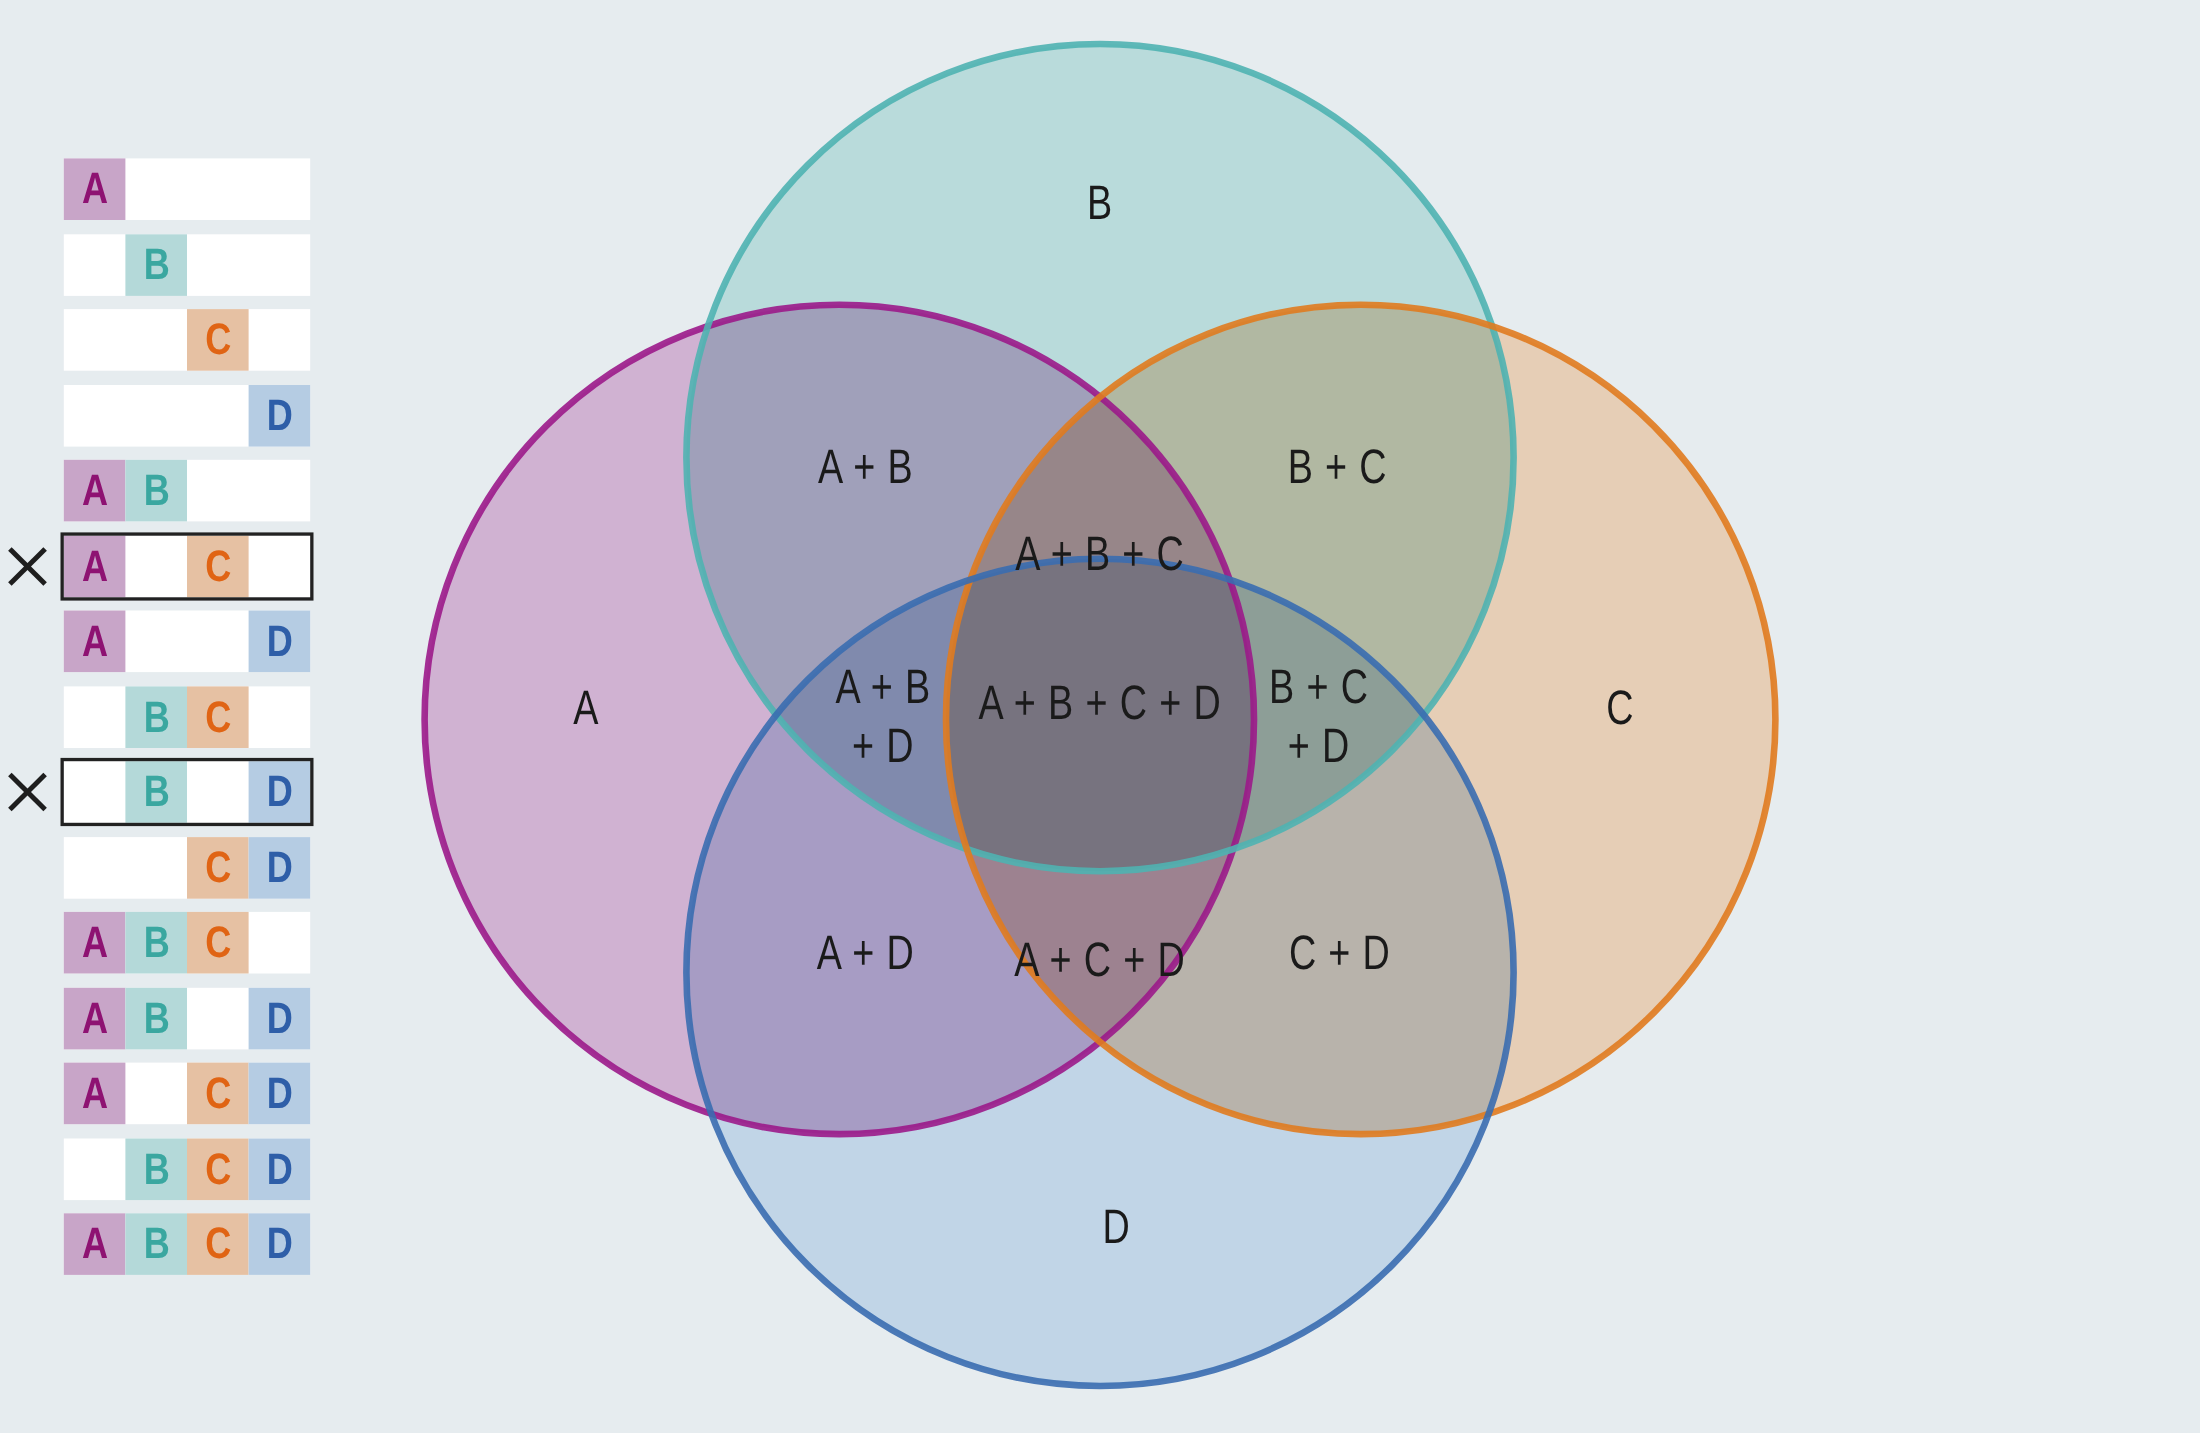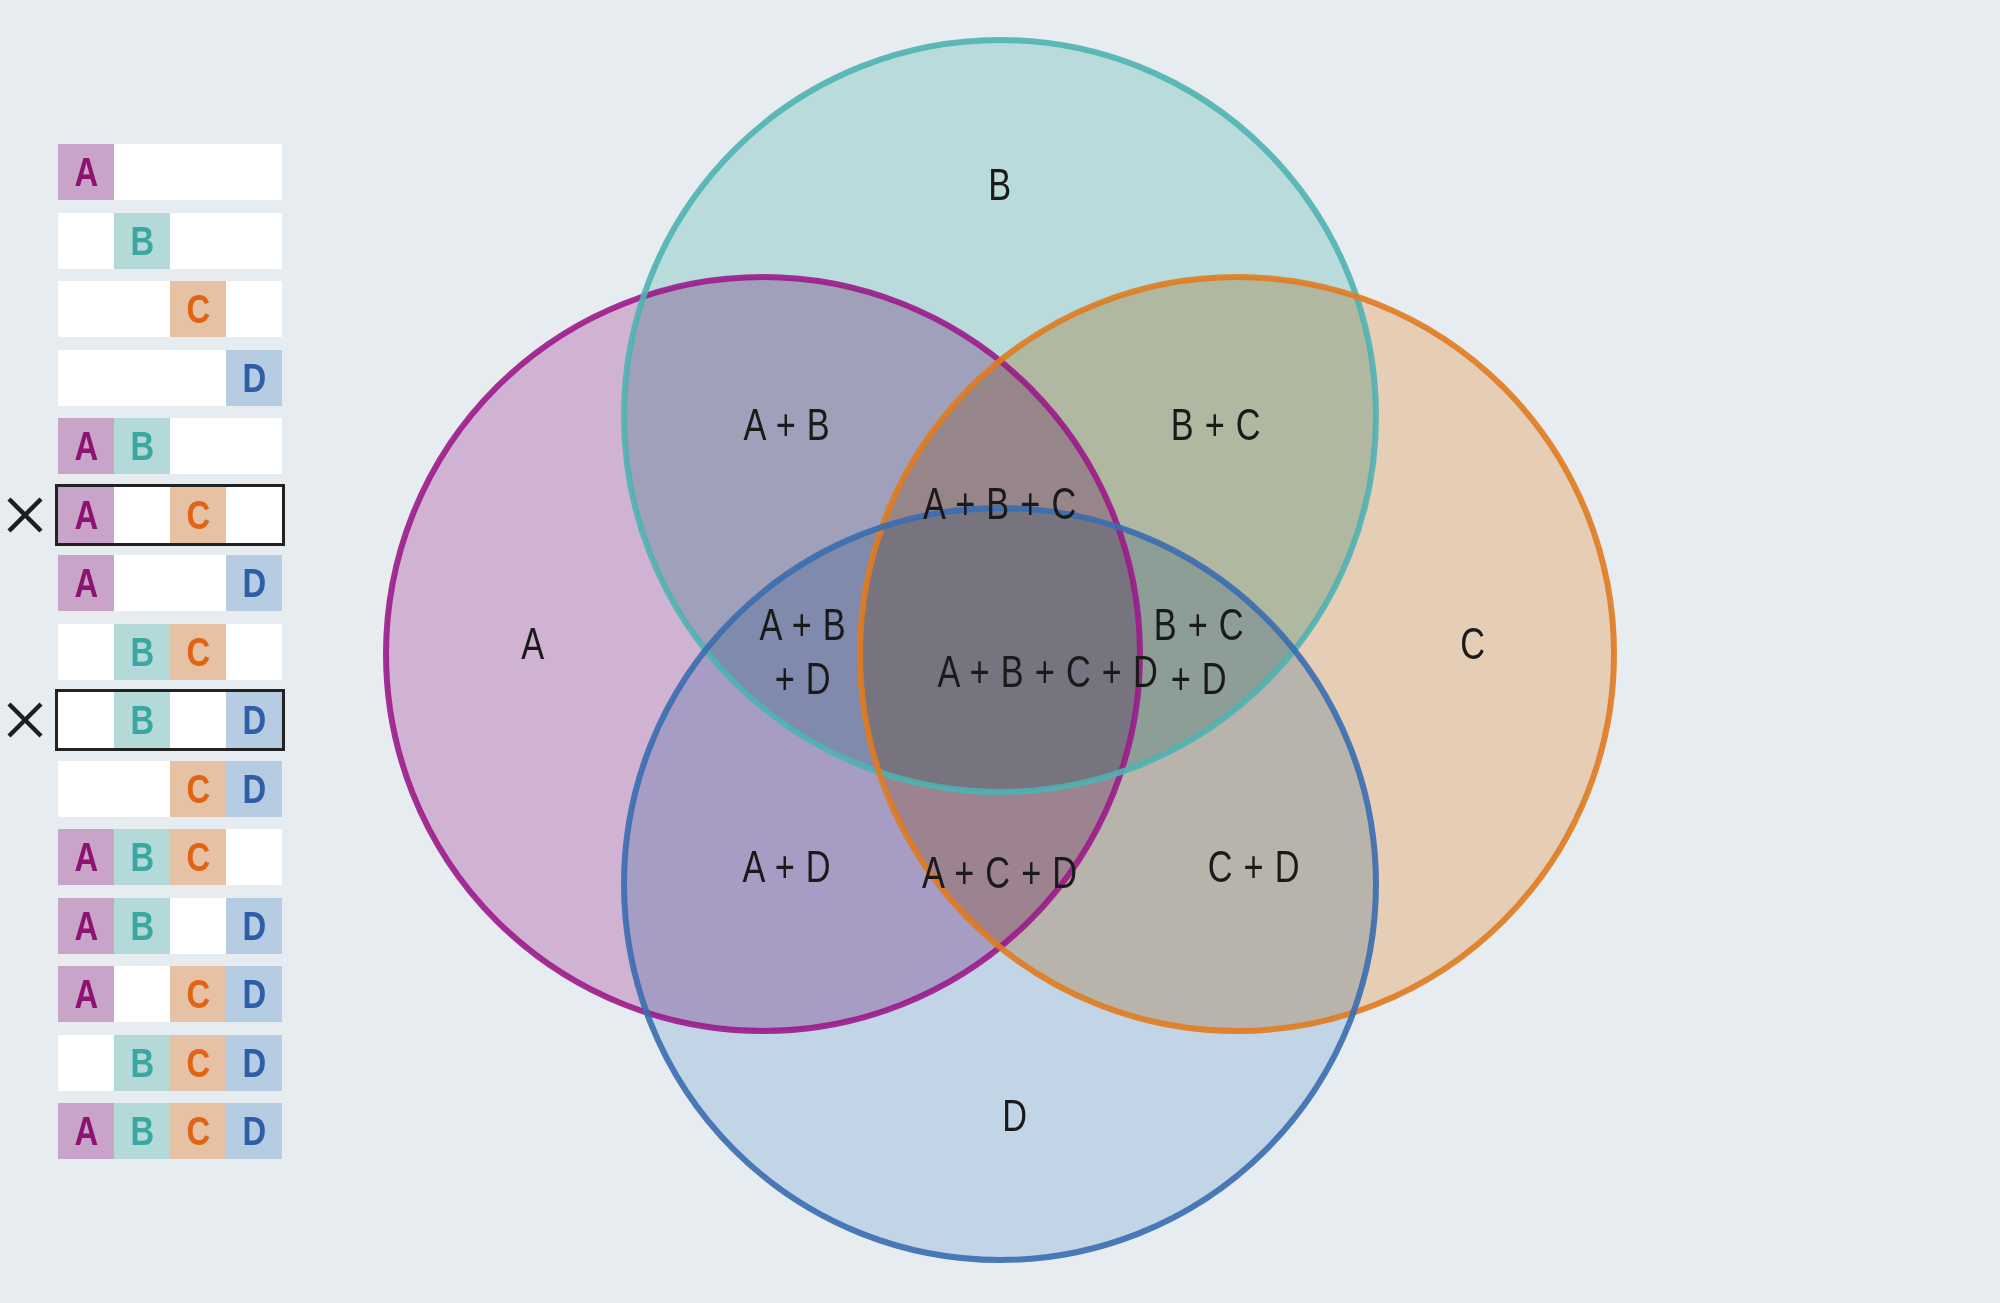--- a/index.html
+++ b/index.html
@@ -216,20 +216,20 @@
     </g>
 </svg>
 
 <div class="lbl" style="left:1000px;top:185px;"><span>B</span></div>
 <div class="lbl" style="left:787px;top:425px;"><span>A + B</span></div>
 <div class="lbl" style="left:1216px;top:425px;"><span>B + C</span></div>
 <div class="lbl" style="left:1000px;top:504px;"><span>A + B + C</span></div>
 <div class="lbl" style="left:533px;top:644px;"><span>A</span></div>
 <div class="lbl" style="left:803px;top:625px;"><span>A + B</span></div>
 <div class="lbl" style="left:803px;top:679px;"><span>+ D</span></div>
-<div class="lbl" style="left:1000px;top:672px;margin-left:48px;"><span>A + B + C + D</span></div>
+<div class="lbl" style="left:1000px;top:640px;"><span>A + B + C + D</span></div>
 <div class="lbl" style="left:1199px;top:625px;"><span>B + C</span></div>
 <div class="lbl" style="left:1199px;top:679px;"><span>+ D</span></div>
 <div class="lbl" style="left:1473px;top:644px;"><span>C</span></div>
 <div class="lbl" style="left:1000px;top:873px;"><span>A + C + D</span></div>
 <div class="lbl" style="left:787px;top:867px;text-decoration:underline;"><span>A + D</span></div>
-<div class="lbl" style="left:1254px;top:867px;"><span>C + D</span></div>
+<div class="lbl" style="left:1218px;top:867px;"><span>C + D</span></div>
 <div class="lbl" style="left:1015px;top:1116px;"><span>D</span></div>
 
 </body></html>

